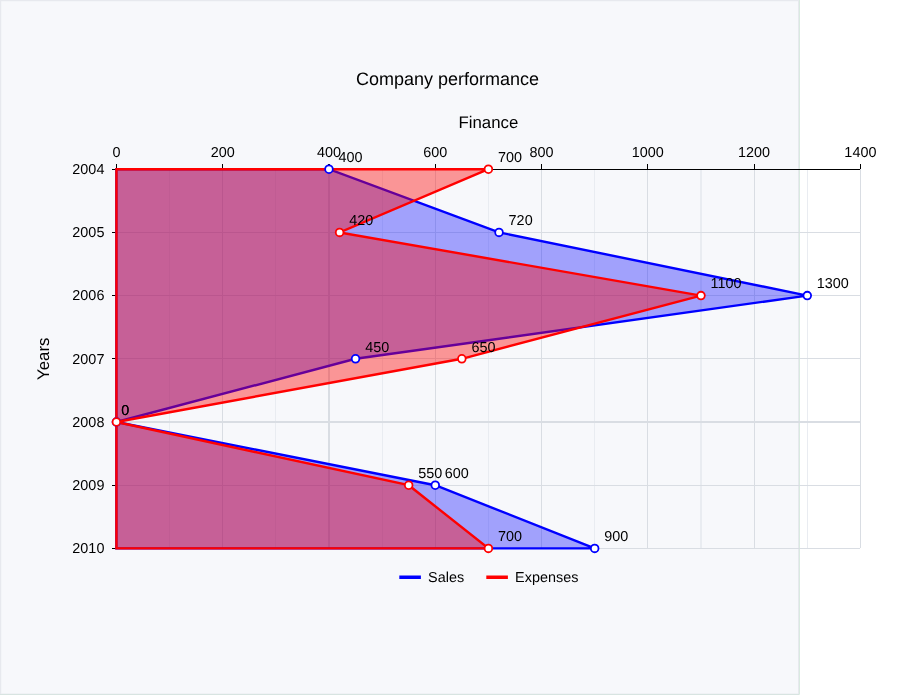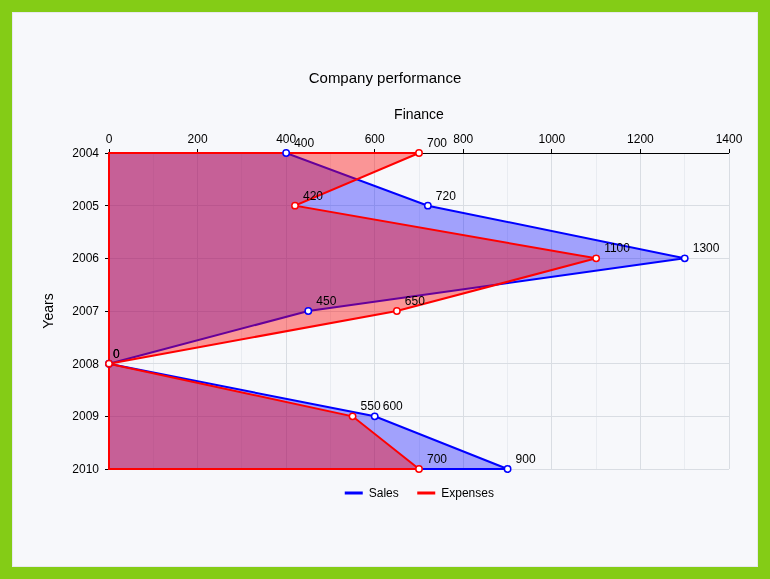--- a/index.html
+++ b/index.html
@@ -3,24 +3,23 @@
 <meta charset="utf-8">
 <style>
   html, body {
     margin: 0;
     padding: 0;
     font-family: Arial, Helvetica, sans-serif;
     background: #fff;
   }
   .frame {
     box-sizing: border-box;
-    width: 770px;
+    width: 666px;
     height: 579px;
-    padding: 12px;
-    background: #84cc16;
+    background: #15803d;
   }
   .panel {
     box-sizing: border-box;
     width: 100%;
     height: 100%;
     background: #f7f8fb;
     border: 1px solid #e7e9ee;
     position: relative;
   }
   svg { display: block; }

